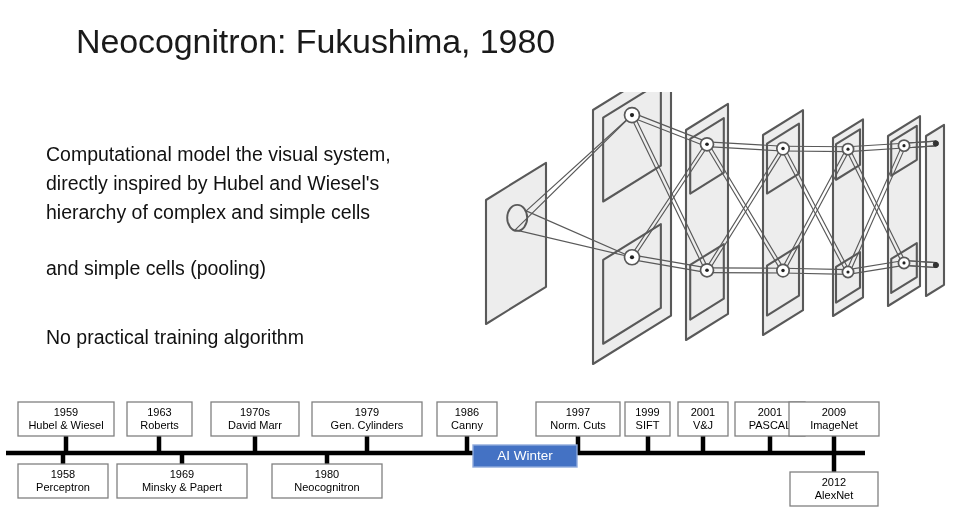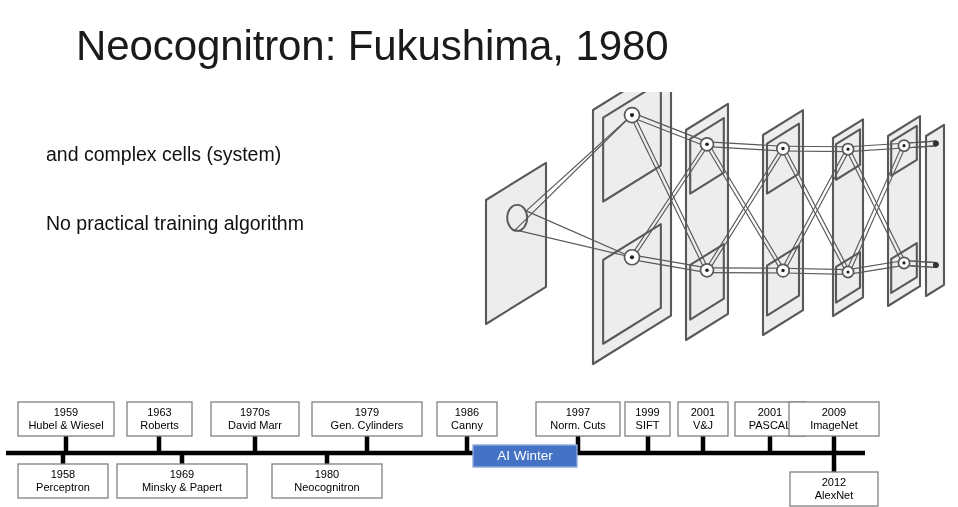--- a/index.html
+++ b/index.html
@@ -18,21 +18,21 @@
     height: 507px;
     background: #ffffff;
     overflow: hidden;
   }
 
   
   #slide-title {
     position: absolute;
     left: 76px;
     top: 22px;
-    font-size: 42px;
+    font-size: 34px;
     font-weight: 400;
     color: #1a1a1a;
     letter-spacing: -0.1px;
     white-space: nowrap;
   }
 
   
   #body-text {
     position: absolute;
     left: 46px;
@@ -85,21 +85,26 @@
 </style>
 </head>
 <body>
 
 <div id="slide">
 
   <div id="slide-title">Neocognitron: Fukushima, 1980</div>
 
   <div id="body-text">
     <p class="para">
-      <span class="line">and complex cells (system)</span>
+      <span class="line">Computational model the visual system,</span>
+      <span class="line">directly inspired by Hubel and Wiesel's</span>
+      <span class="line">hierarchy of complex and simple cells</span>
+    </p>
+    <p class="para">
+      <span class="line">and simple cells (pooling)</span>
     </p>
     <p class="para">
       <span class="line">No practical training algorithm</span>
     </p>
   </div>
 
   <div id="diagram">
     <svg width="480" height="300" viewBox="0 0 480 300" xmlns="http://www.w3.org/2000/svg">
       <g id="diagram-root" fill="none" stroke="#595959">
           <polygon points="8,108 68,70.8 68,194.8 8,232" fill="#ededed" stroke="#595959" stroke-width="2.1" stroke-linejoin="round"></polygon>

